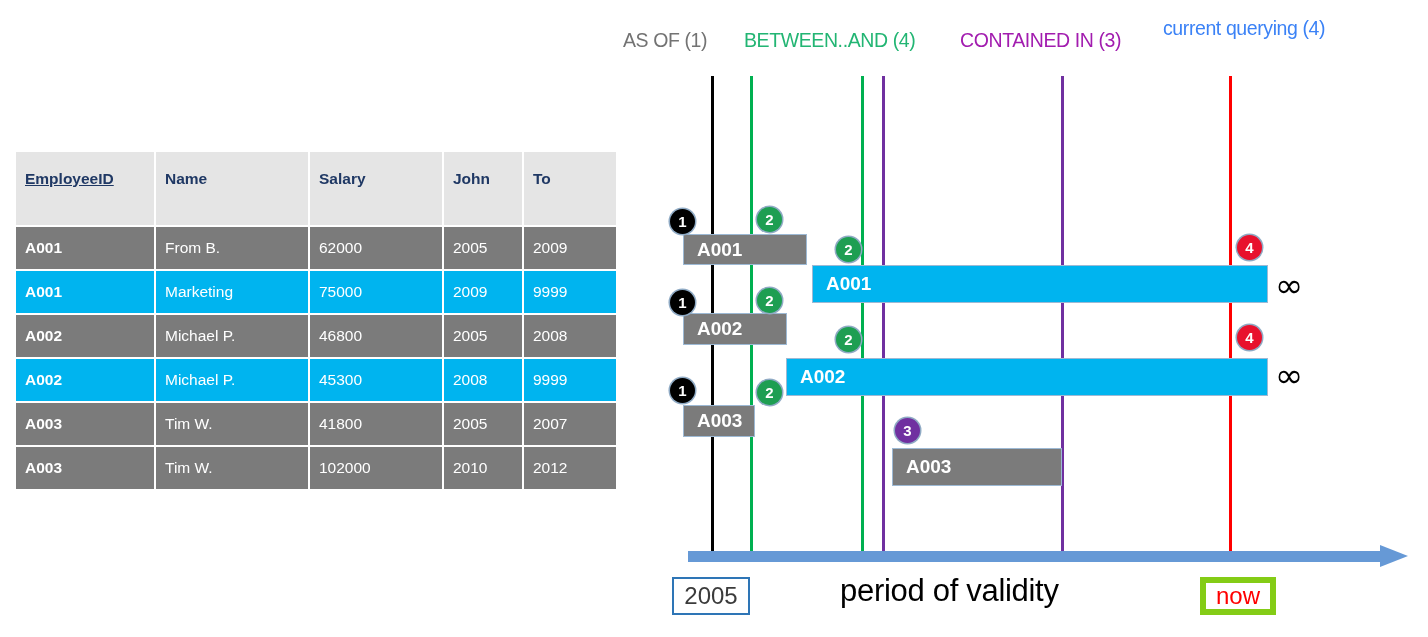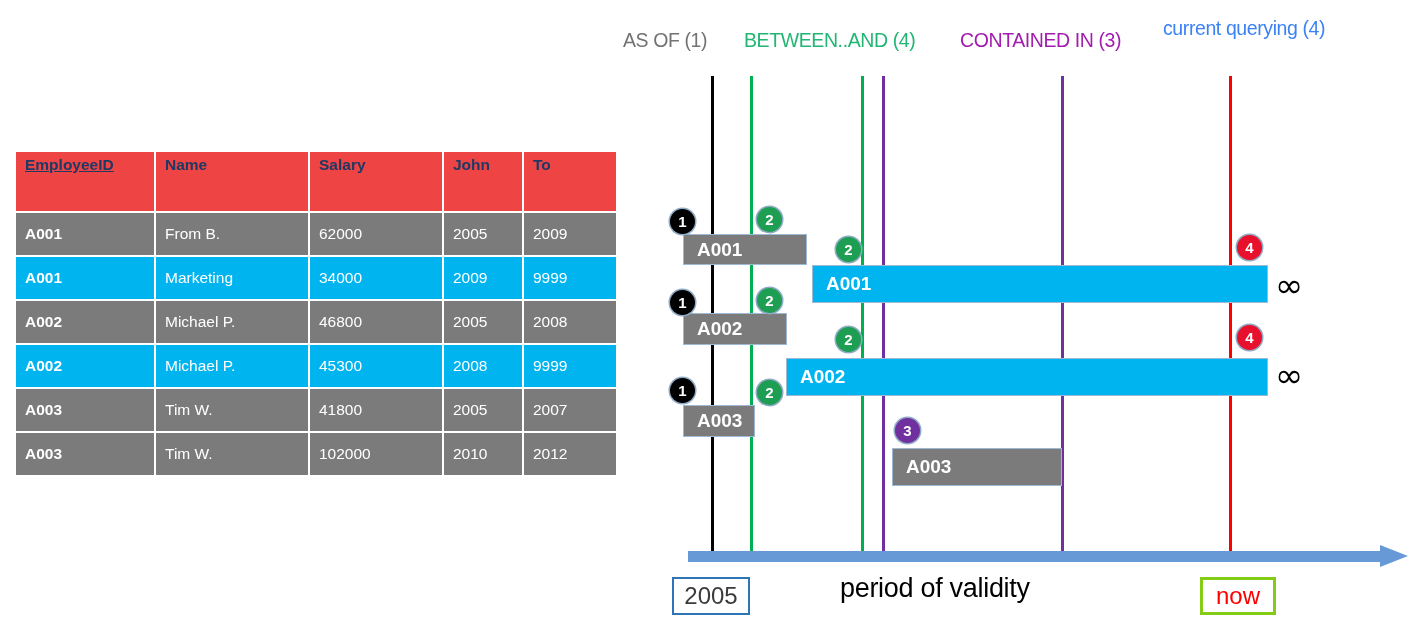--- a/index.html
+++ b/index.html
@@ -27,26 +27,26 @@
   }
   #temporal-table th, #temporal-table td {
     text-align: left;
     padding: 7px 9px;
     font-size: 15.5px;
     vertical-align: middle;
     white-space: nowrap;
     overflow: hidden;
   }
   #temporal-table th {
-    background: #ef4444;
+    background: #e5e5e5;
     color: #1F3864;
     font-weight: bold;
     height: 48px;
     vertical-align: top;
-    padding-top: 4px;
+    padding-top: 18px;
   }
   #temporal-table th.key span { text-decoration: underline; }
   #temporal-table td {
     height: 28px;
     color: #ffffff;
   }
   #temporal-table tr.row-hist td { background: #7B7B7B; }
   #temporal-table tr.row-curr td { background: #00B4EF; }
   #temporal-table td.col-id { font-weight: bold; }
 
@@ -154,27 +154,27 @@
   .axis-box {
     position: absolute;
     box-sizing: border-box;
     display: flex;
     align-items: center;
     justify-content: center;
     font-size: 24px;
     background: #ffffff;
   }
   .axis-box.start { left: 672px; top: 577px; width: 78px; height: 38px; border: 2px solid #2E75B6; color: #3B3B3B; }
-  .axis-box.nowbx { left: 1200px; top: 577px; width: 76px; height: 38px; border: 3px solid #84cc16; color: #FF0000; }
+  .axis-box.nowbx { left: 1200px; top: 577px; width: 76px; height: 38px; border: 6px solid #84cc16; color: #FF0000; }
 
   .axis-caption {
     position: absolute;
     left: 840px;
     top: 573px;
-    font-size: 27px;
+    font-size: 31px;
     color: #000000;
     letter-spacing: -0.3px;
   }
 </style>
 </head>
 <body>
 
 <table id="temporal-table">
   <colgroup>
     <col class="col-w-id">
@@ -196,21 +196,21 @@
     <tr class="row-hist">
       <td class="col-id">A001</td>
       <td>From  B.</td>
       <td>62000</td>
       <td>2005</td>
       <td>2009</td>
     </tr>
     <tr class="row-curr">
       <td class="col-id">A001</td>
       <td>Marketing</td>
-      <td>34000</td>
+      <td>75000</td>
       <td>2009</td>
       <td>9999</td>
     </tr>
     <tr class="row-hist">
       <td class="col-id">A002</td>
       <td>Michael P.</td>
       <td>46800</td>
       <td>2005</td>
       <td>2008</td>
     </tr>

